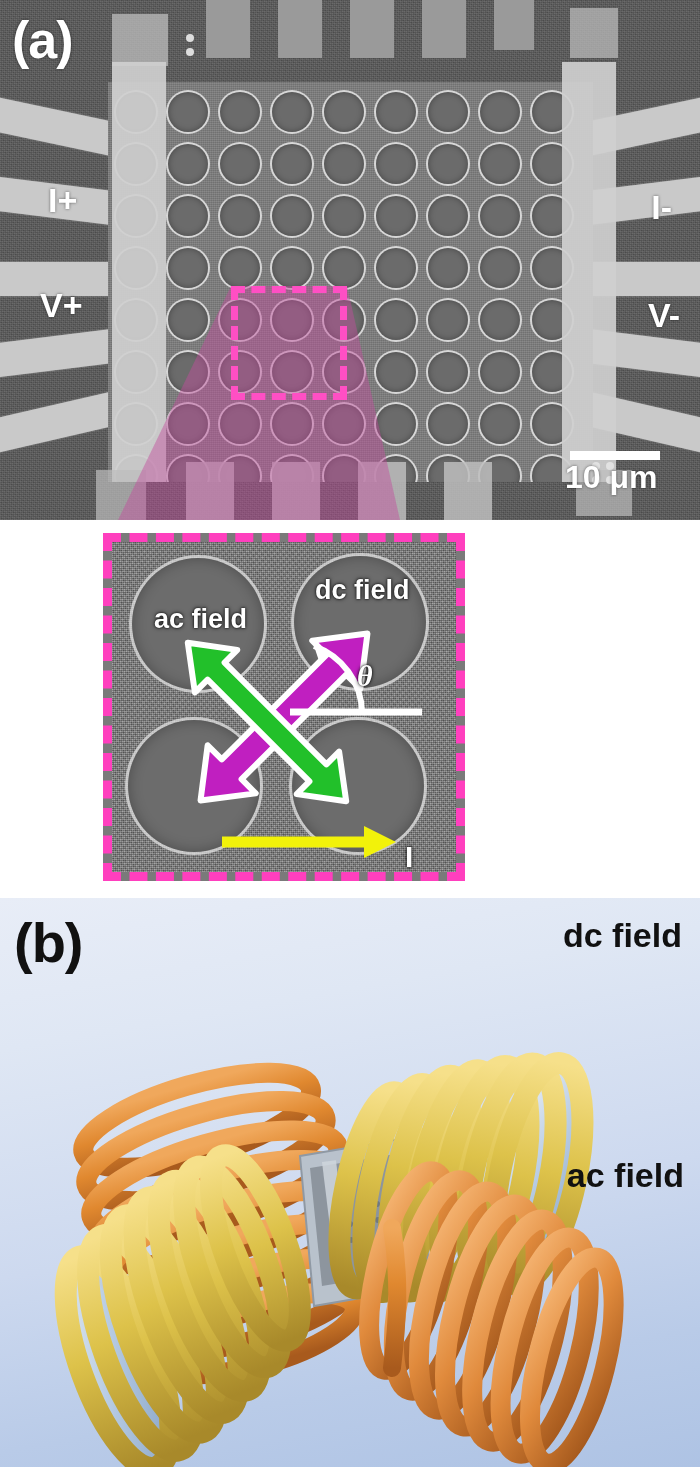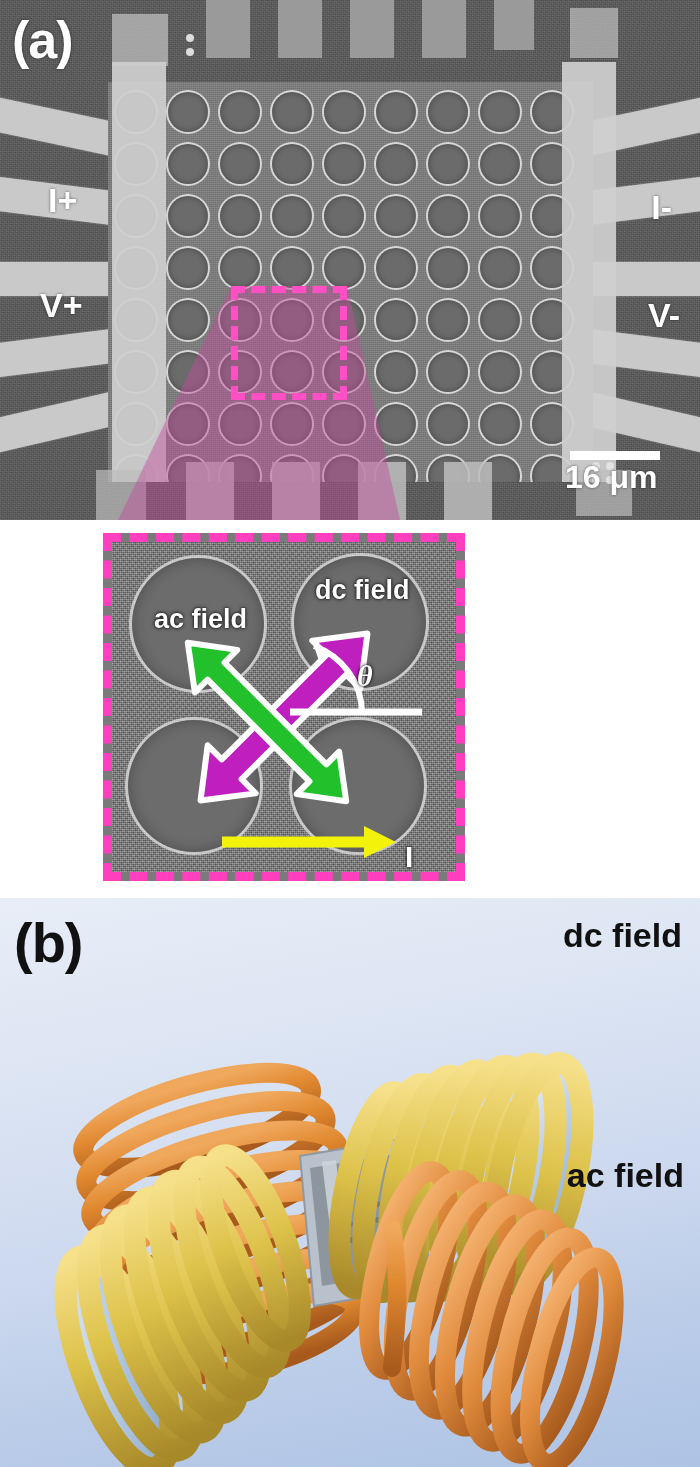--- a/index.html
+++ b/index.html
@@ -219,21 +219,21 @@
 
     <div id="selection-box"></div>
 
     <div class="lbl" id="label-a">(a)</div>
     <div class="lbl" id="label-iplus">I+</div>
     <div class="lbl" id="label-vplus">V+</div>
     <div class="lbl" id="label-iminus">I-</div>
     <div class="lbl" id="label-vminus">V-</div>
 
     <div id="scalebar-line"></div>
-    <div class="lbl" id="scalebar-label">16 μm</div>
+    <div class="lbl" id="scalebar-label">10 μm</div>
   </div>
 
   <div id="inset-wrap">
     <div id="inset-img">
       <div class="inoise"></div>
 
       <div class="bighole" style="left:20px;top:16px;"></div>
       <div class="bighole" style="left:182px;top:14px;"></div>
       <div class="bighole" style="left:16px;top:178px;"></div>
       <div class="bighole" style="left:180px;top:178px;"></div>

